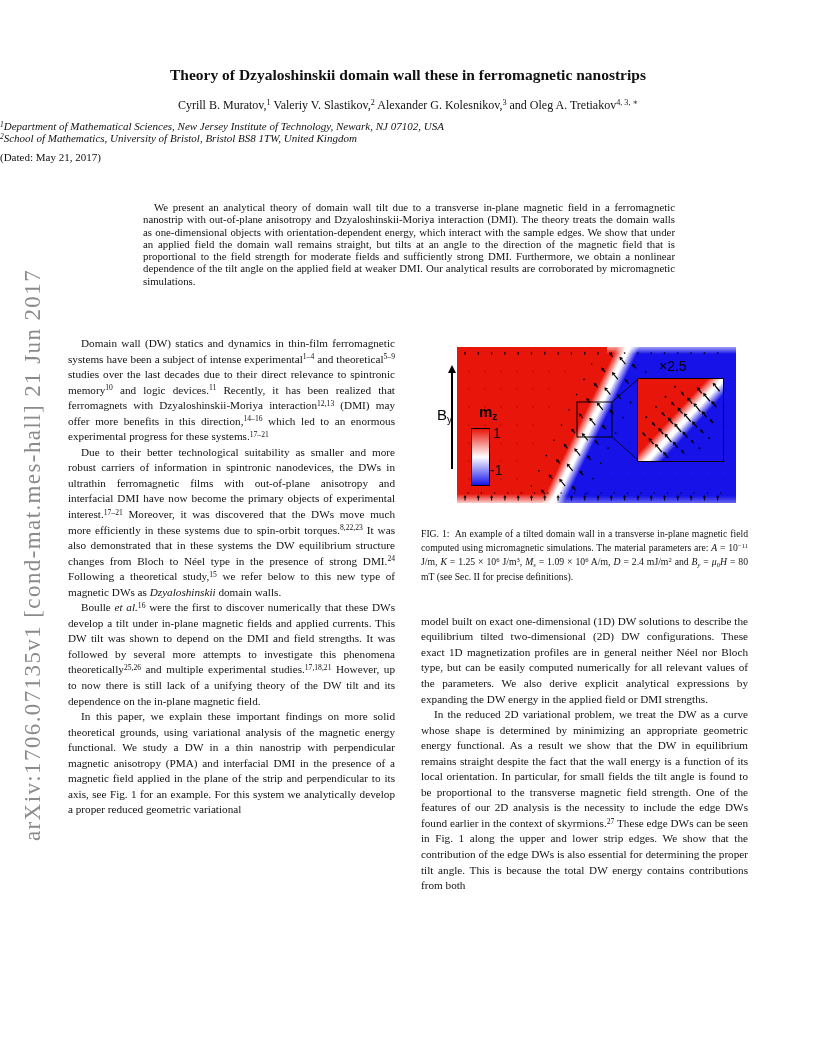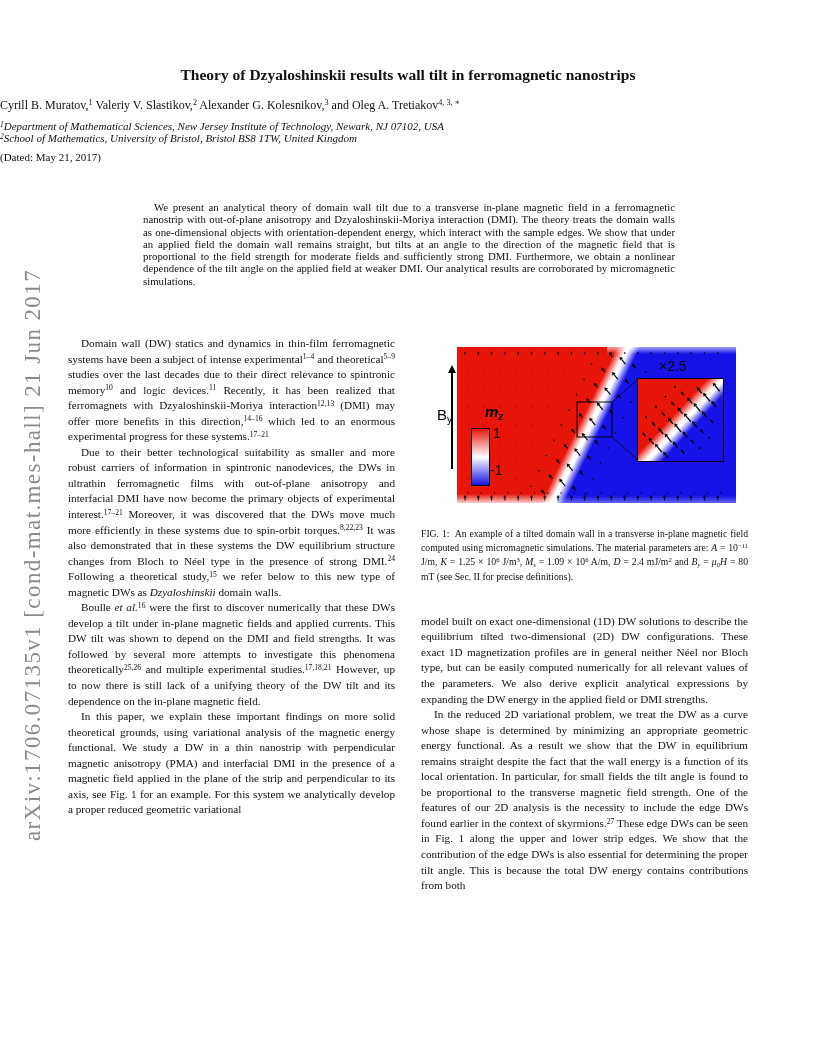--- a/index.html
+++ b/index.html
@@ -6,21 +6,21 @@
   body{width:816px;height:1056px;position:relative;background:#ffffff;overflow:hidden;
        font-family:"Liberation Serif","DejaVu Serif",serif;color:#111;}
   sup{font-size:68%;line-height:0;position:relative;vertical-align:baseline;top:-0.45em;}
   sub{font-size:68%;line-height:0;position:relative;vertical-align:baseline;top:0.28em;}
 
   .stamp{position:absolute;left:33px;top:555px;transform:translate(-50%,-50%) rotate(-90deg);
          white-space:nowrap;font-size:23px;letter-spacing:1.4px;color:#8b8b8b;}
 
   .title{position:absolute;top:66px;left:0;width:100%;text-align:center;
          font-size:15.5px;font-weight:bold;}
-  .authors{position:absolute;top:98px;left:0;width:100%;text-align:left;font-size:12px;}
+  .authors{position:absolute;top:98px;left:0;width:100%;text-align:center;font-size:12px;}
   .affils{position:absolute;top:120px;left:0;width:100%;
           font-size:11px;font-style:italic;line-height:12.2px;}
   .dated{font-style:normal;margin-top:7px;}
 
   .abstract{position:absolute;left:143px;top:201px;width:532px;text-align:justify;
             font-size:10.8px;line-height:12.3px;text-indent:11px;}
 
   .col{position:absolute;text-align:justify;font-size:11.2px;line-height:15.55px;}
   .col-left{left:68px;top:336px;width:327px;}
   .col-right{left:421px;top:347px;width:327px;}
@@ -38,40 +38,40 @@
   .edge-bot-r{position:absolute;left:100px;right:0;bottom:0;height:7px;
             background:linear-gradient(to top,rgba(255,255,255,.35),rgba(255,255,255,0));}
 
   .by-arrow{position:absolute;left:30px;top:25px;width:2px;height:97px;background:#000;}
   .by-arrow::before{content:'';position:absolute;top:-7px;left:-3px;width:0;height:0;
             border-left:4px solid transparent;border-right:4px solid transparent;
             border-bottom:8px solid #000;}
   .by-label{position:absolute;left:16px;top:60px;font-family:"Liberation Sans",sans-serif;
             font-size:15px;color:#000;}
 
-  .mz-label{position:absolute;left:28px;top:57px;font-family:"Liberation Sans",sans-serif;
-            font-size:15px;font-weight:bold;color:#000;font-style:italic;}
+  .mz-label{position:absolute;left:22px;top:57px;font-family:"Liberation Sans",sans-serif;
+            font-size:15px;font-weight:bold;color:#000;}
   .cbar{position:absolute;left:14px;top:81px;width:17px;height:56px;border:1px solid #000;}
   .cbar-max{position:absolute;left:36px;top:79px;font-family:"Liberation Sans",sans-serif;font-size:14px;}
   .cbar-min{position:absolute;left:33px;top:116px;font-family:"Liberation Sans",sans-serif;font-size:14px;}
 
   .inset{position:absolute;left:180px;top:31px;width:85px;height:82px;border:1px solid #000;}
   .inset svg{position:absolute;left:0;top:0;}
   .zoom-label{position:absolute;left:202px;top:12px;font-family:"Liberation Sans",sans-serif;
               font-size:14px;color:#000;}
 
   .fig-caption{margin-top:24px;text-align:justify;font-size:9.7px;line-height:14.2px;}
   .p-after-fig{margin-top:30px !important;}
 </style>
 </head>
 <body>
 
 <div class="stamp">arXiv:1706.07135v1  [cond-mat.mes-hall]  21 Jun 2017</div>
 
-<div class="title">Theory of Dzyaloshinskii results wall tilt in ferromagnetic nanostrips</div>
+<div class="title">Theory of Dzyaloshinskii domain wall these in ferromagnetic nanostrips</div>
 <div class="authors">Cyrill B. Muratov,<sup>1</sup> Valeriy V. Slastikov,<sup>2</sup> Alexander G. Kolesnikov,<sup>3</sup> and Oleg A. Tretiakov<sup>4, 3, ∗</sup></div>
 
 <div class="affils">
   <div><sup>1</sup>Department of Mathematical Sciences, New Jersey Institute of Technology, Newark, NJ 07102, USA</div>
   <div><sup>2</sup>School of Mathematics, University of Bristol, Bristol BS8 1TW, United Kingdom</div>
   <div class="dated">(Dated: May 21, 2017)</div>
 </div>
 
 <div class="abstract">We present an analytical theory of domain wall tilt due to a transverse in-plane magnetic field in a ferromagnetic nanostrip with out-of-plane anisotropy and Dzyaloshinskii-Moriya interaction (DMI). The theory treats the domain walls as one-dimensional objects with orientation-dependent energy, which interact with the sample edges. We show that under an applied field the domain wall remains straight, but tilts at an angle to the direction of the magnetic field that is proportional to the field strength for moderate fields and sufficiently strong DMI. Furthermore, we obtain a nonlinear dependence of the tilt angle on the applied field at weaker DMI. Our analytical results are corroborated by micromagnetic simulations.</div>
 

